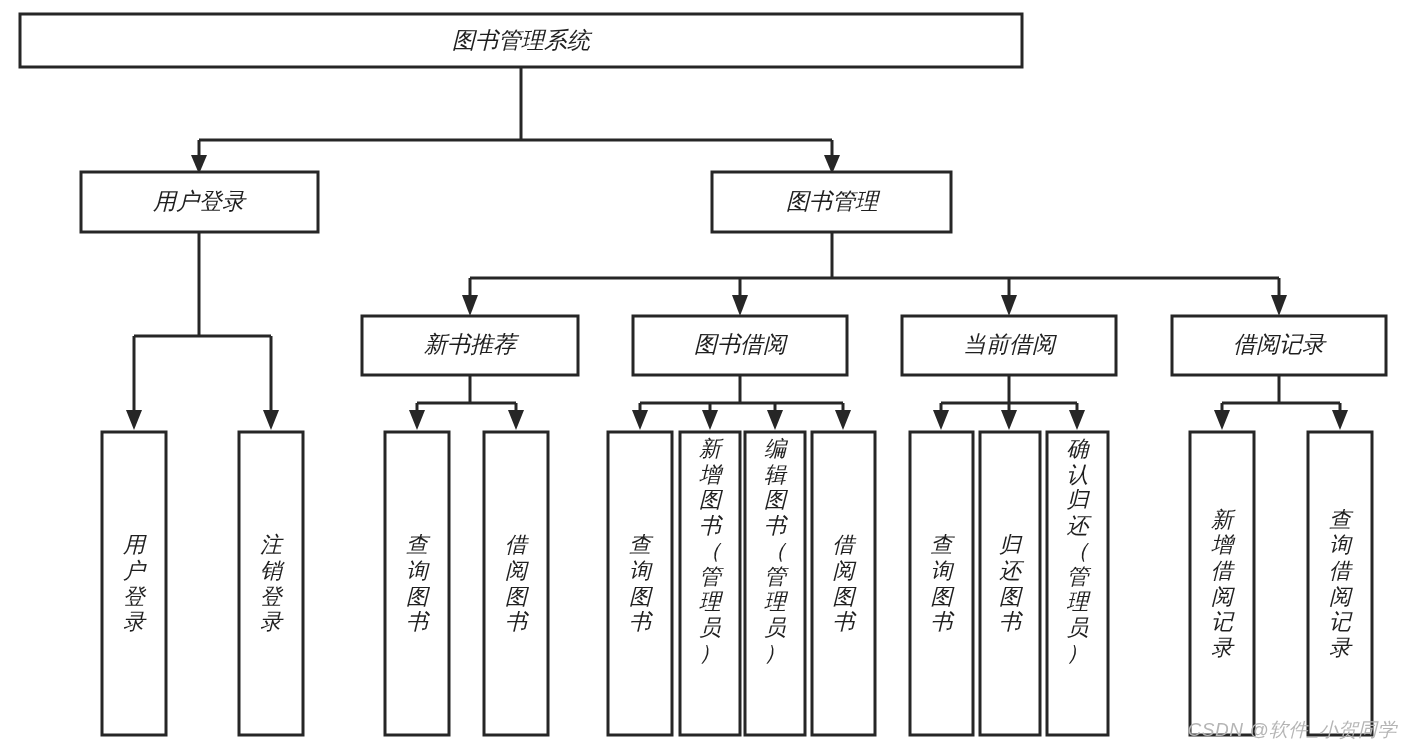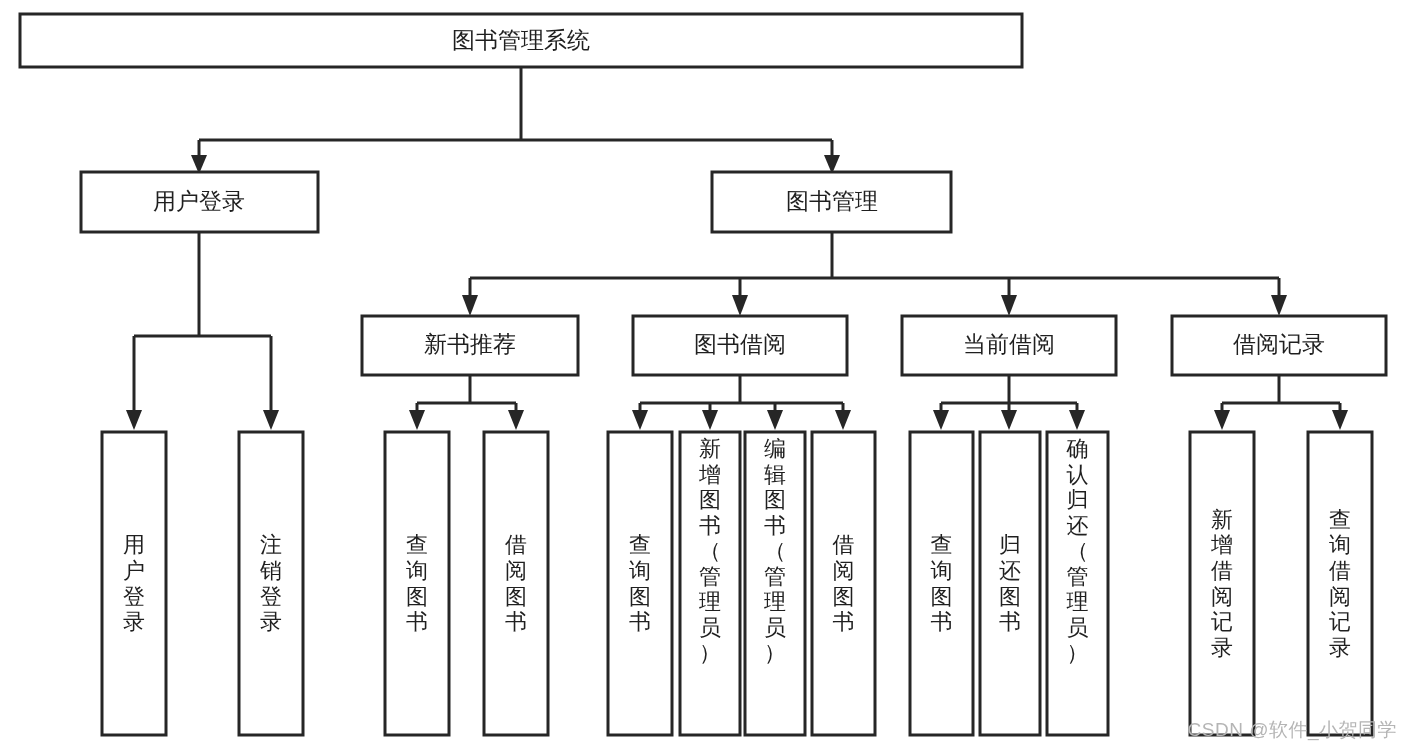--- a/index.html
+++ b/index.html
@@ -2,21 +2,21 @@
 <html><head>
 <meta charset="utf-8">
 <style>
   html,body{margin:0;padding:0;}
   body{
     width:1405px;height:747px;
     background:#ffffff;
     font-family:"Liberation Sans","DejaVu Sans",sans-serif;
     overflow:hidden;
   }
-  #diagram-root{position:relative;width:1405px;height:747px;}
+  #diagram-root{position:relative;width:1405px;height:747px;font-style:italic;}
   svg#tree{position:absolute;left:0;top:0;width:1405px;height:747px;display:block;}
 
   .node-box{
     fill:#ffffff;
     stroke:#262626;
     stroke-width:3;
   }
   .connector{
     fill:none;
     stroke:#262626;

